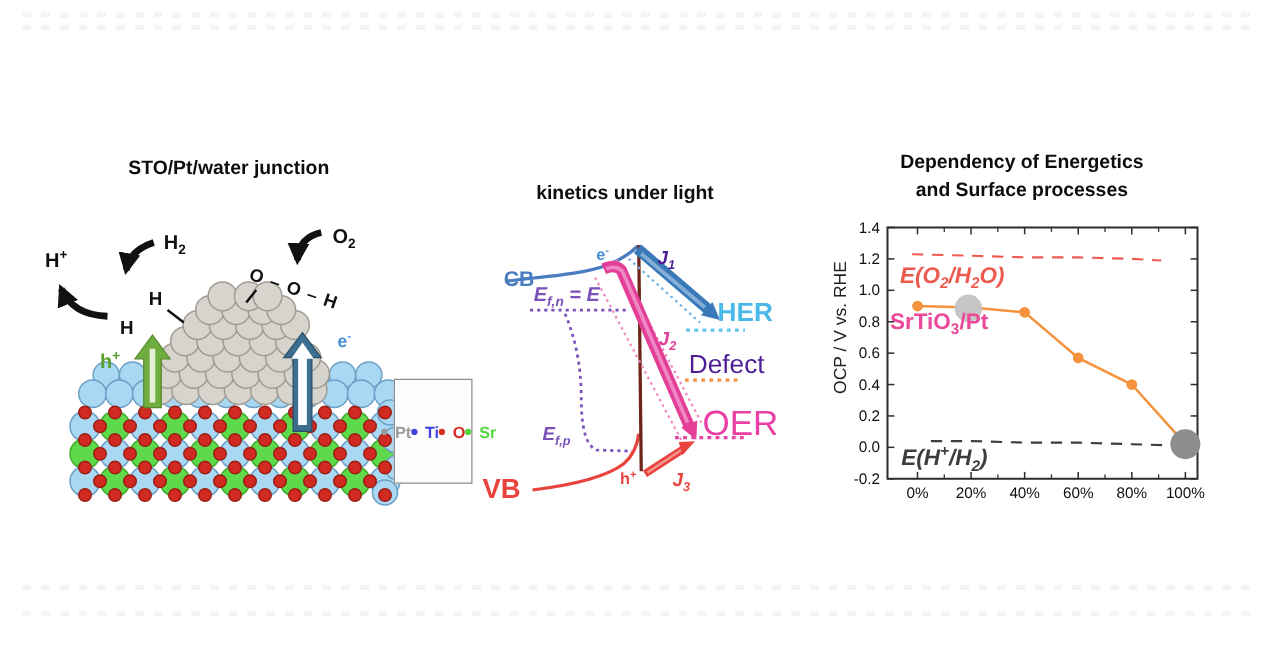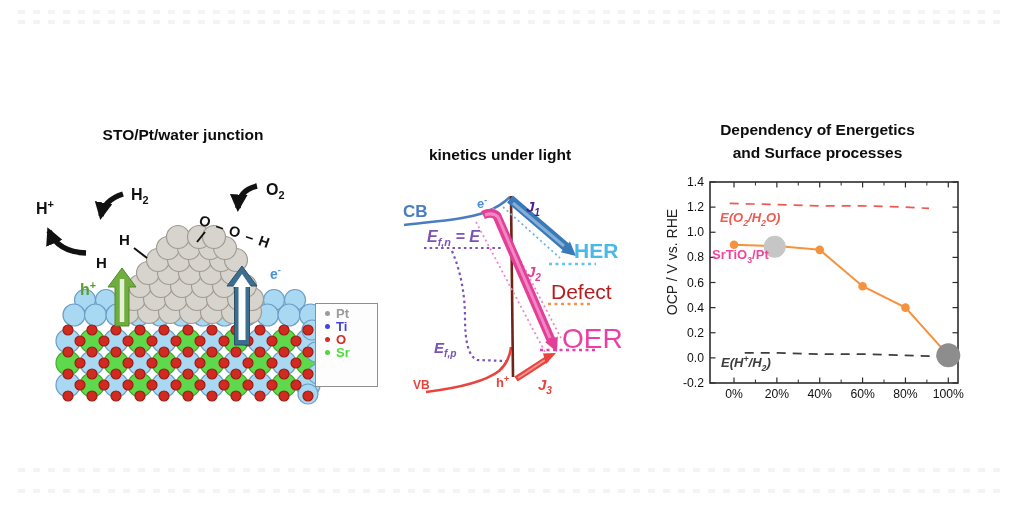--- a/index.html
+++ b/index.html
@@ -6,29 +6,29 @@
   .canvas{position:relative;width:1024px;height:524px;background:#fff;overflow:hidden;
           font-family:"Liberation Sans",sans-serif;color:#111;}
   svg.layer{position:absolute;left:0;top:0;z-index:1;}
   .lbl{position:absolute;white-space:nowrap;font-weight:bold;line-height:1.08;z-index:3;color:#111;}
   .panel-title{position:absolute;font-weight:bold;font-size:15.5px;color:#0d0d0d;
                text-align:center;line-height:19px;z-index:3;}
   sub,sup{font-size:68%;}
   .it{font-style:italic;}
   .c-green{color:#5a9e2f}.c-eblue{color:#4a90d9}.c-cb{color:#4a7cc0}.c-purple{color:#7b52b8}
   .c-pink{color:#e33f96}.c-j1{color:#4c1d95}.c-red{color:#e8433d}.c-her{color:#4ab8e8}
-  .c-defect{color:#b91c1c}.c-oer{color:#ea3fa4}
+  .c-defect{color:#4c1d95}.c-oer{color:#ea3fa4}
   .rot-ooh{transform:rotate(19deg);transform-origin:0 0;letter-spacing:1px;}
   .ylab{width:210px;height:20px;text-align:center;transform:rotate(-90deg);font-weight:normal;
         font-size:14px;color:#222;}
   .xlab{width:170px;text-align:center;font-weight:normal;font-size:14px;color:#222;}
-  .series-lbl{font-size:13px;}
+  .series-lbl{font-size:18px;}
   .atom-legend{position:absolute;left:315px;top:303px;width:63px;height:84px;z-index:3;
                border:1.5px solid #8f8f8f;background:#fdfdfd;box-sizing:border-box;
-               display:flex;flex-direction:column;justify-content:flex-start;padding:3px 0 3px 9px;}
+               display:flex;flex-direction:row;justify-content:center;padding:3px 0 3px 9px;}
   .atom-legend .item{display:flex;align-items:center;gap:6px;font-weight:bold;font-size:13px;line-height:1;}
   .atom-legend .dot{width:5px;height:5px;border-radius:50%;flex:0 0 auto;}
   .ghost{position:absolute;left:18px;right:18px;height:4px;opacity:.75;z-index:0;
          background:repeating-linear-gradient(90deg,#f0f0f0 0 7px,#fff 7px 15px);}
   svg text{font-family:"Liberation Sans",sans-serif;}
 </style>
 </head>
 <body>
 
 <div class="canvas">
@@ -292,31 +292,31 @@
     <path d="M 493,208 L 561,338" fill="none" stroke="#f186c4" stroke-width="1.8" stroke-dasharray="2,3"></path>
     <path d="M 483,215 Q 492,211 497,216 L 551,340" fill="none" stroke="#e33f96" stroke-width="9"></path>
     <path d="M 485,215 Q 493,212 498,217 L 550,338" fill="none" stroke="#f186c4" stroke-width="3"></path>
     <polygon points="557,352 545,342 557.8,336.4" fill="#e33f96"></polygon>
 
     <line x1="516" y1="379" x2="547" y2="359" stroke="#e8433d" stroke-width="6"></line>
     <line x1="518" y1="378" x2="545" y2="360" stroke="#f4978f" stroke-width="2"></line>
     <polygon points="556,353 546,364 543,353.5" fill="#e8433d"></polygon>
   </svg>
 
-  <div class="lbl c-cb" style="left:403px;top:203px;font-size:17px">CB</div>
+  <div class="lbl c-cb" style="left:403px;top:215px;font-size:17px">CB</div>
   <div class="lbl c-eblue" style="left:477px;top:196px;font-size:13px">e<sup>-</sup></div>
   <div class="lbl c-purple it" style="left:427px;top:228px;font-size:16px"><i>E</i><sub>f,n</sub> = <i>E</i></div>
   <div class="lbl c-purple it" style="left:434px;top:340px;font-size:15px"><i>E</i><sub>f,p</sub></div>
   <div class="lbl c-j1 it" style="left:526px;top:199px;font-size:15px"><i>J</i><sub>1</sub></div>
   <div class="lbl c-pink it" style="left:527px;top:264px;font-size:15px"><i>J</i><sub>2</sub></div>
   <div class="lbl c-red it" style="left:538px;top:377px;font-size:15px"><i>J</i><sub>3</sub></div>
   <div class="lbl c-her" style="left:574px;top:240px;font-size:21px;font-weight:bold">HER</div>
   <div class="lbl c-defect" style="left:551px;top:281px;font-size:21px;font-weight:normal">Defect</div>
   <div class="lbl c-oer" style="left:562px;top:324px;font-size:28px;font-weight:normal">OER</div>
-  <div class="lbl c-red" style="left:413px;top:379px;font-size:12px">VB</div>
+  <div class="lbl c-red" style="left:386px;top:379px;font-size:22px">VB</div>
   <div class="lbl c-red" style="left:496px;top:375px;font-size:13px">h<sup>+</sup></div>
 
   <div class="panel-title" style="left:705px;top:120px;width:225px">Dependency of Energetics</div>
   <div class="panel-title" style="left:705px;top:143px;width:225px">and Surface processes</div>
 
   <svg class="layer" id="ocp-chart" width="1024" height="524" viewBox="0 0 1024 524">
       <rect x="710" y="182" width="248" height="201" fill="none" stroke="#2d2d2d" stroke-width="1.6"></rect>
       <line x1="734" y1="383" x2="734" y2="377.5" stroke="#2d2d2d" stroke-width="1.2"></line>
       <line x1="734" y1="182" x2="734" y2="187.5" stroke="#2d2d2d" stroke-width="1.2"></line>
       <text x="734" y="398" text-anchor="middle" font-size="12.2" fill="#111">0%</text>

